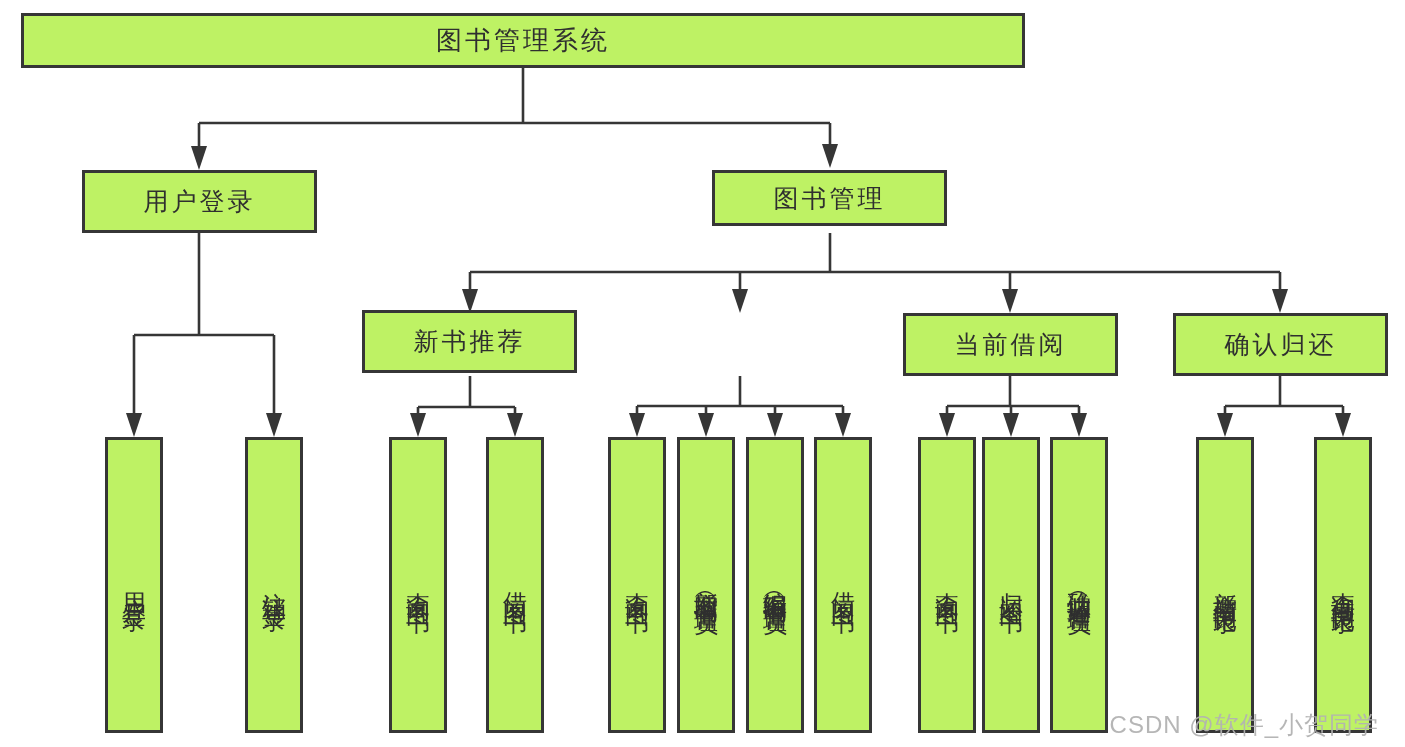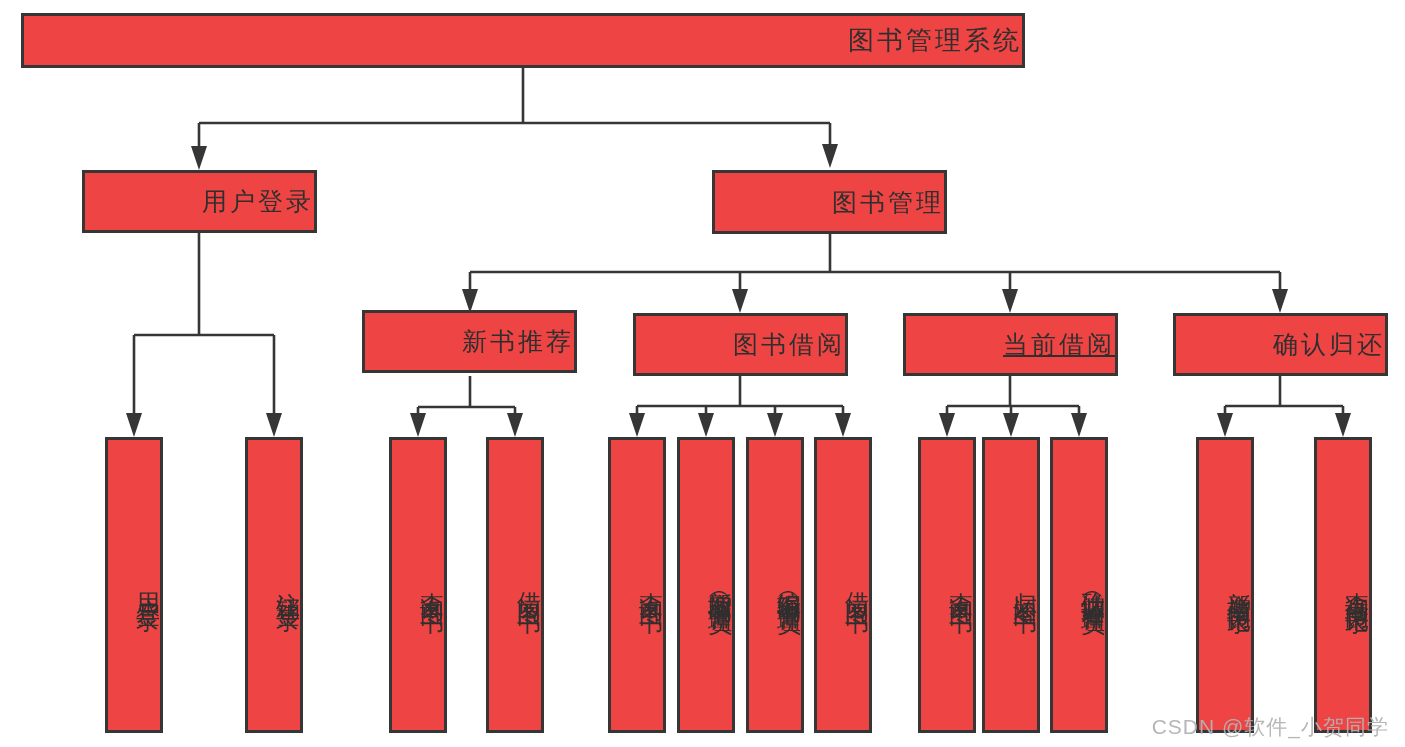--- a/index.html
+++ b/index.html
@@ -19,47 +19,47 @@
     position: absolute;
     left: 0;
     top: 0;
     width: 1405px;
     height: 747px;
     z-index: 1;
   }
   .node {
     position: absolute;
     box-sizing: border-box;
-    background: #ef4444;
+    background: #bef264;
     border: 3px solid #363636;
     display: flex;
     align-items: center;
-    justify-content: flex-end;
+    justify-content: center;
     color: #2f2f2f;
     z-index: 2;
   }
   .h-label {
     font-size: 25px;
     letter-spacing: 3px;
     white-space: nowrap;
   }
   .root-node .h-label { font-size: 26px; }
   .leaf .v-label {
     writing-mode: vertical-rl;
     text-orientation: mixed;
     font-size: 24px;
     letter-spacing: 6px;
     line-height: 1;
     white-space: nowrap;
   }
   .watermark {
     position: absolute;
-    right: 16px;
+    right: 26px;
     bottom: 6px;
-    font-size: 21px;
+    font-size: 24px;
     letter-spacing: 1px;
     color: rgba(178, 178, 178, 0.95);
     z-index: 5;
     white-space: nowrap;
   }
 </style>
 </head>
 <body>
 
 <div class="stage">
@@ -133,31 +133,28 @@
     </g>
   </svg>
 
   <div class="node root-node" style="left:21px; top:13px; width:1004px; height:55px;">
     <span class="h-label">图书管理系统</span>
   </div>
 
   <div class="node" style="left:82px; top:170px; width:235px; height:63px;">
     <span class="h-label">用户登录</span>
   </div>
-  <div class="node" style="left:712px; top:170px; width:235px; height:64px;">
+  <div class="node" style="left:712px; top:170px; width:235px; height:56px;">
     <span class="h-label">图书管理</span>
   </div>
 
   <div class="node" style="left:362px; top:310px; width:215px; height:63px;">
     <span class="h-label">新书推荐</span>
   </div>
-  <div class="node" style="left:633px; top:313px; width:215px; height:63px;">
-    <span class="h-label">图书借阅</span>
-  </div>
-  <div class="node" style="left:903px; top:313px; width:215px; height:63px;text-decoration:underline;">
+  <div class="node" style="left:903px; top:313px; width:215px; height:63px;">
     <span class="h-label">当前借阅</span>
   </div>
   <div class="node" style="left:1173px; top:313px; width:215px; height:63px;">
     <span class="h-label">确认归还</span>
   </div>
 
   <div class="node leaf" style="left:105px; top:437px; width:58px; height:296px;">
     <span class="v-label">用户登录</span>
   </div>
   <div class="node leaf" style="left:245px; top:437px; width:58px; height:296px;">

